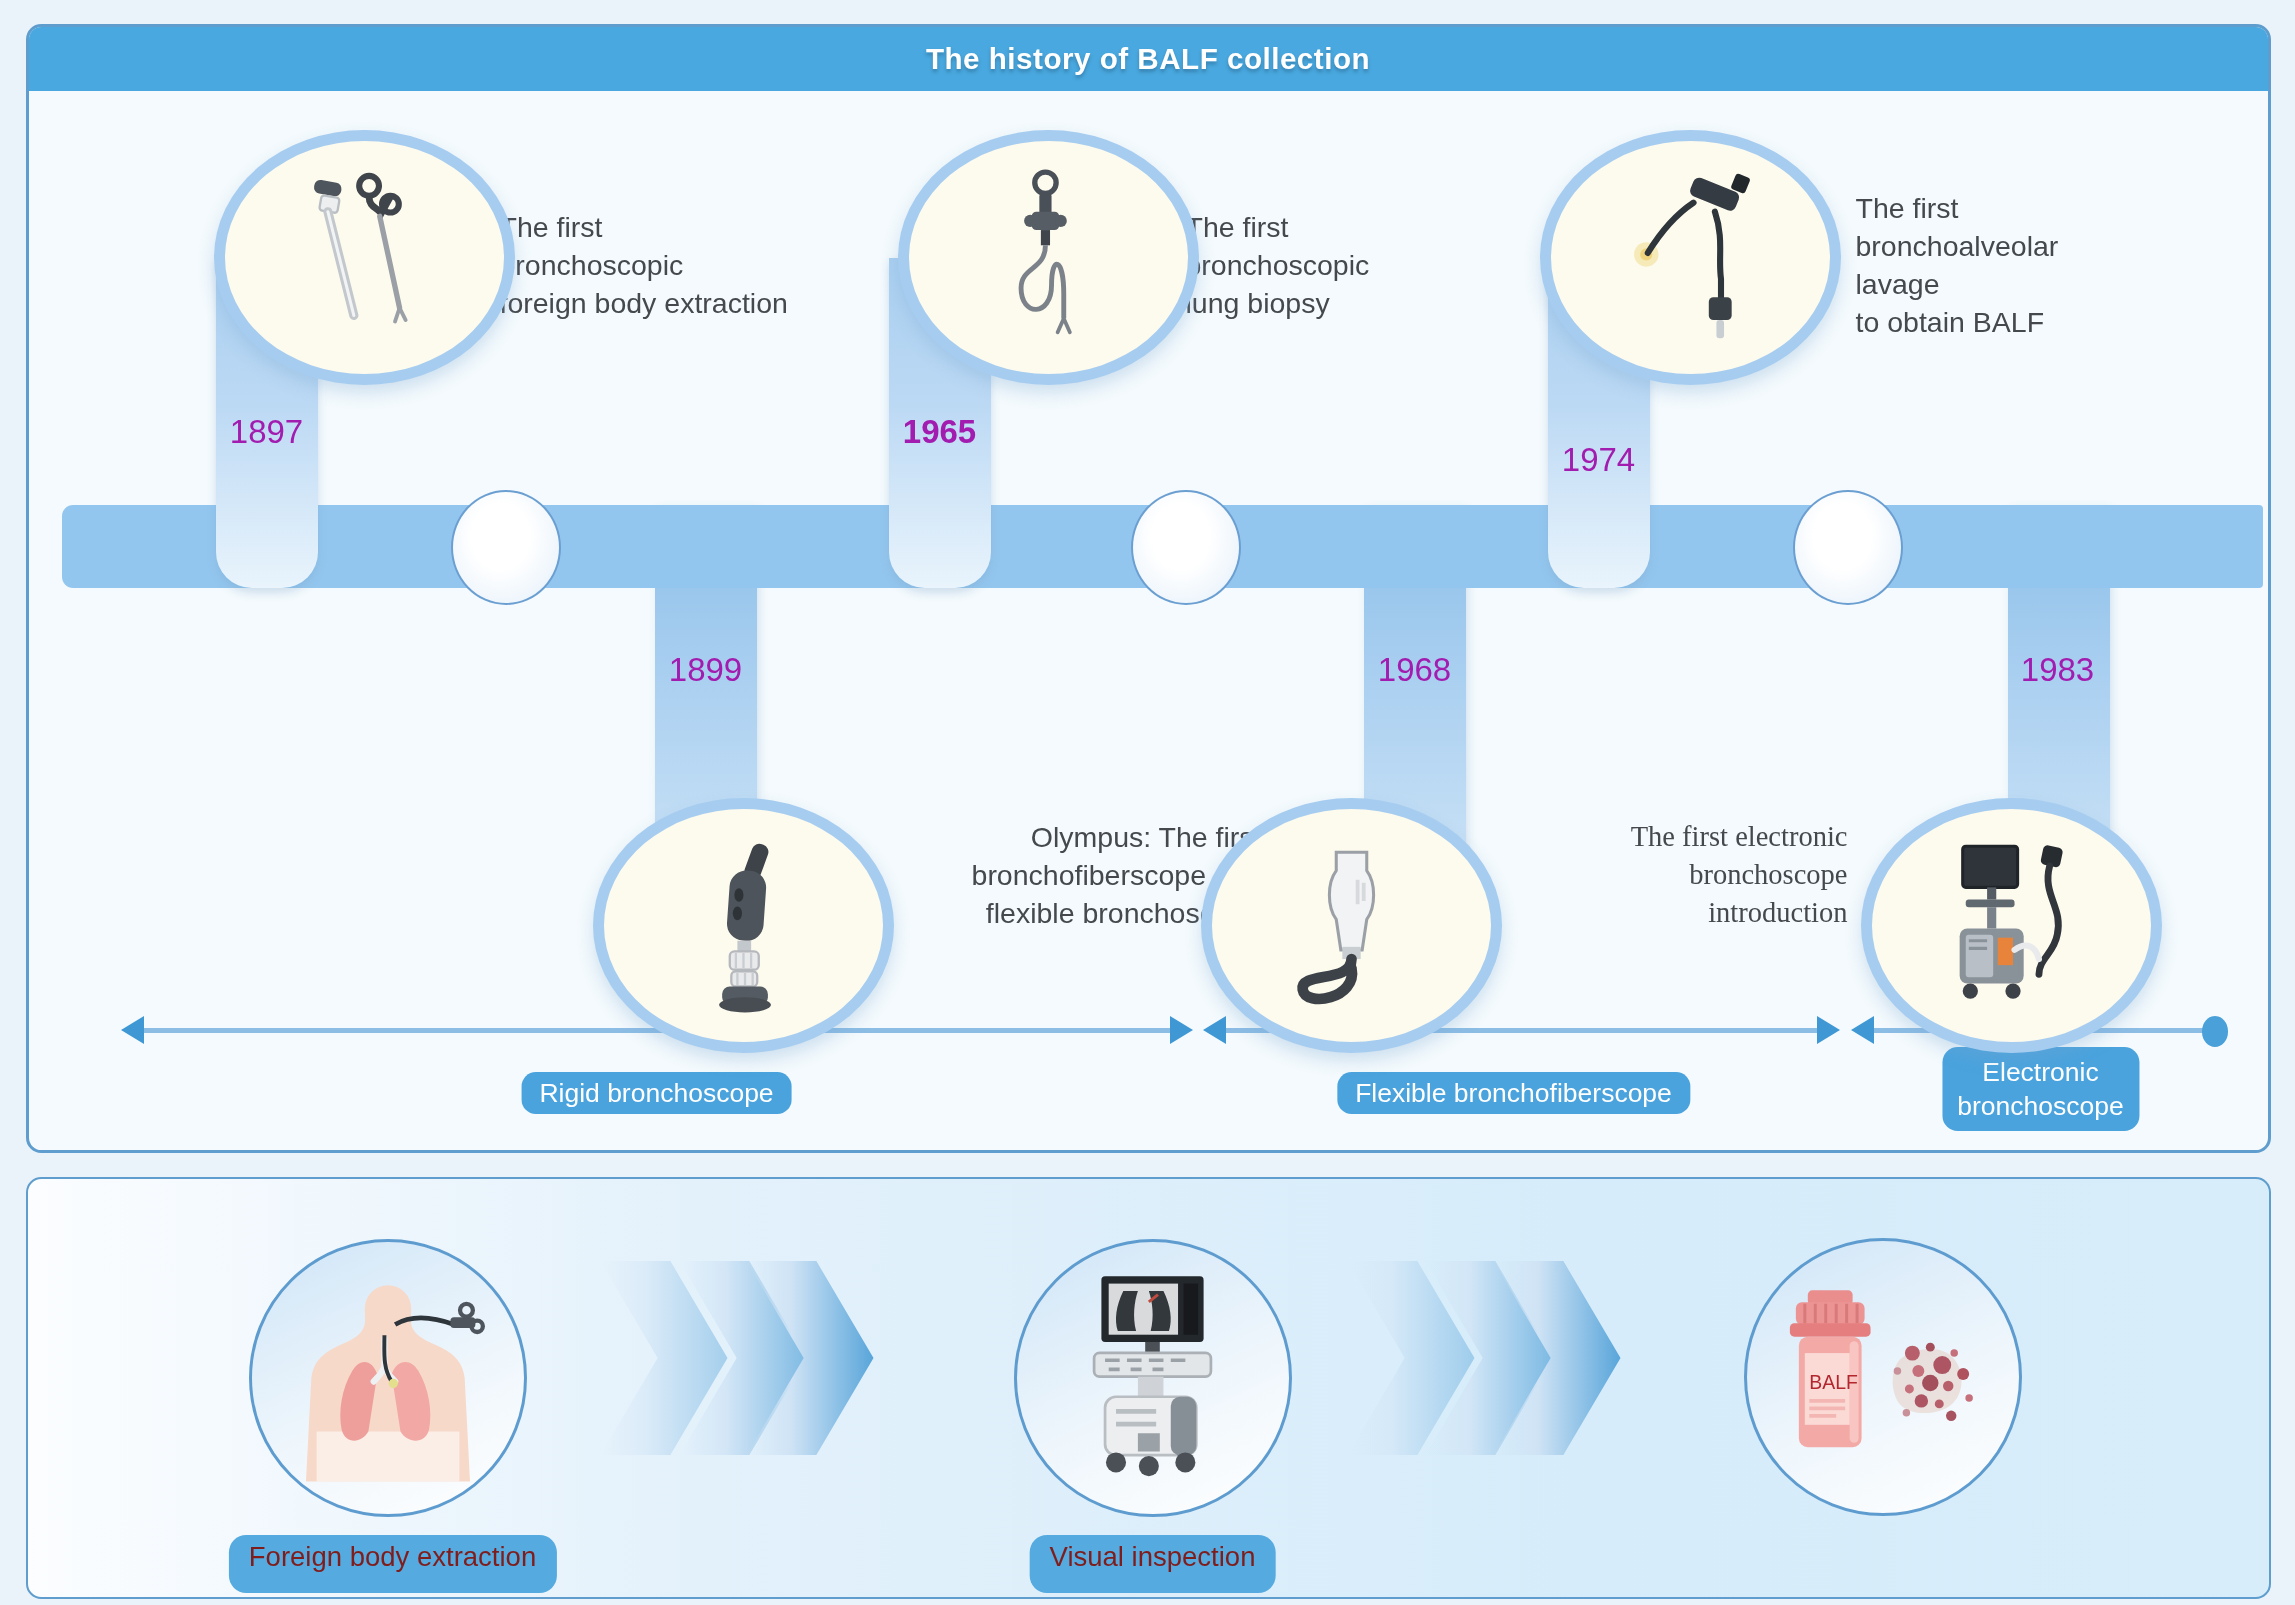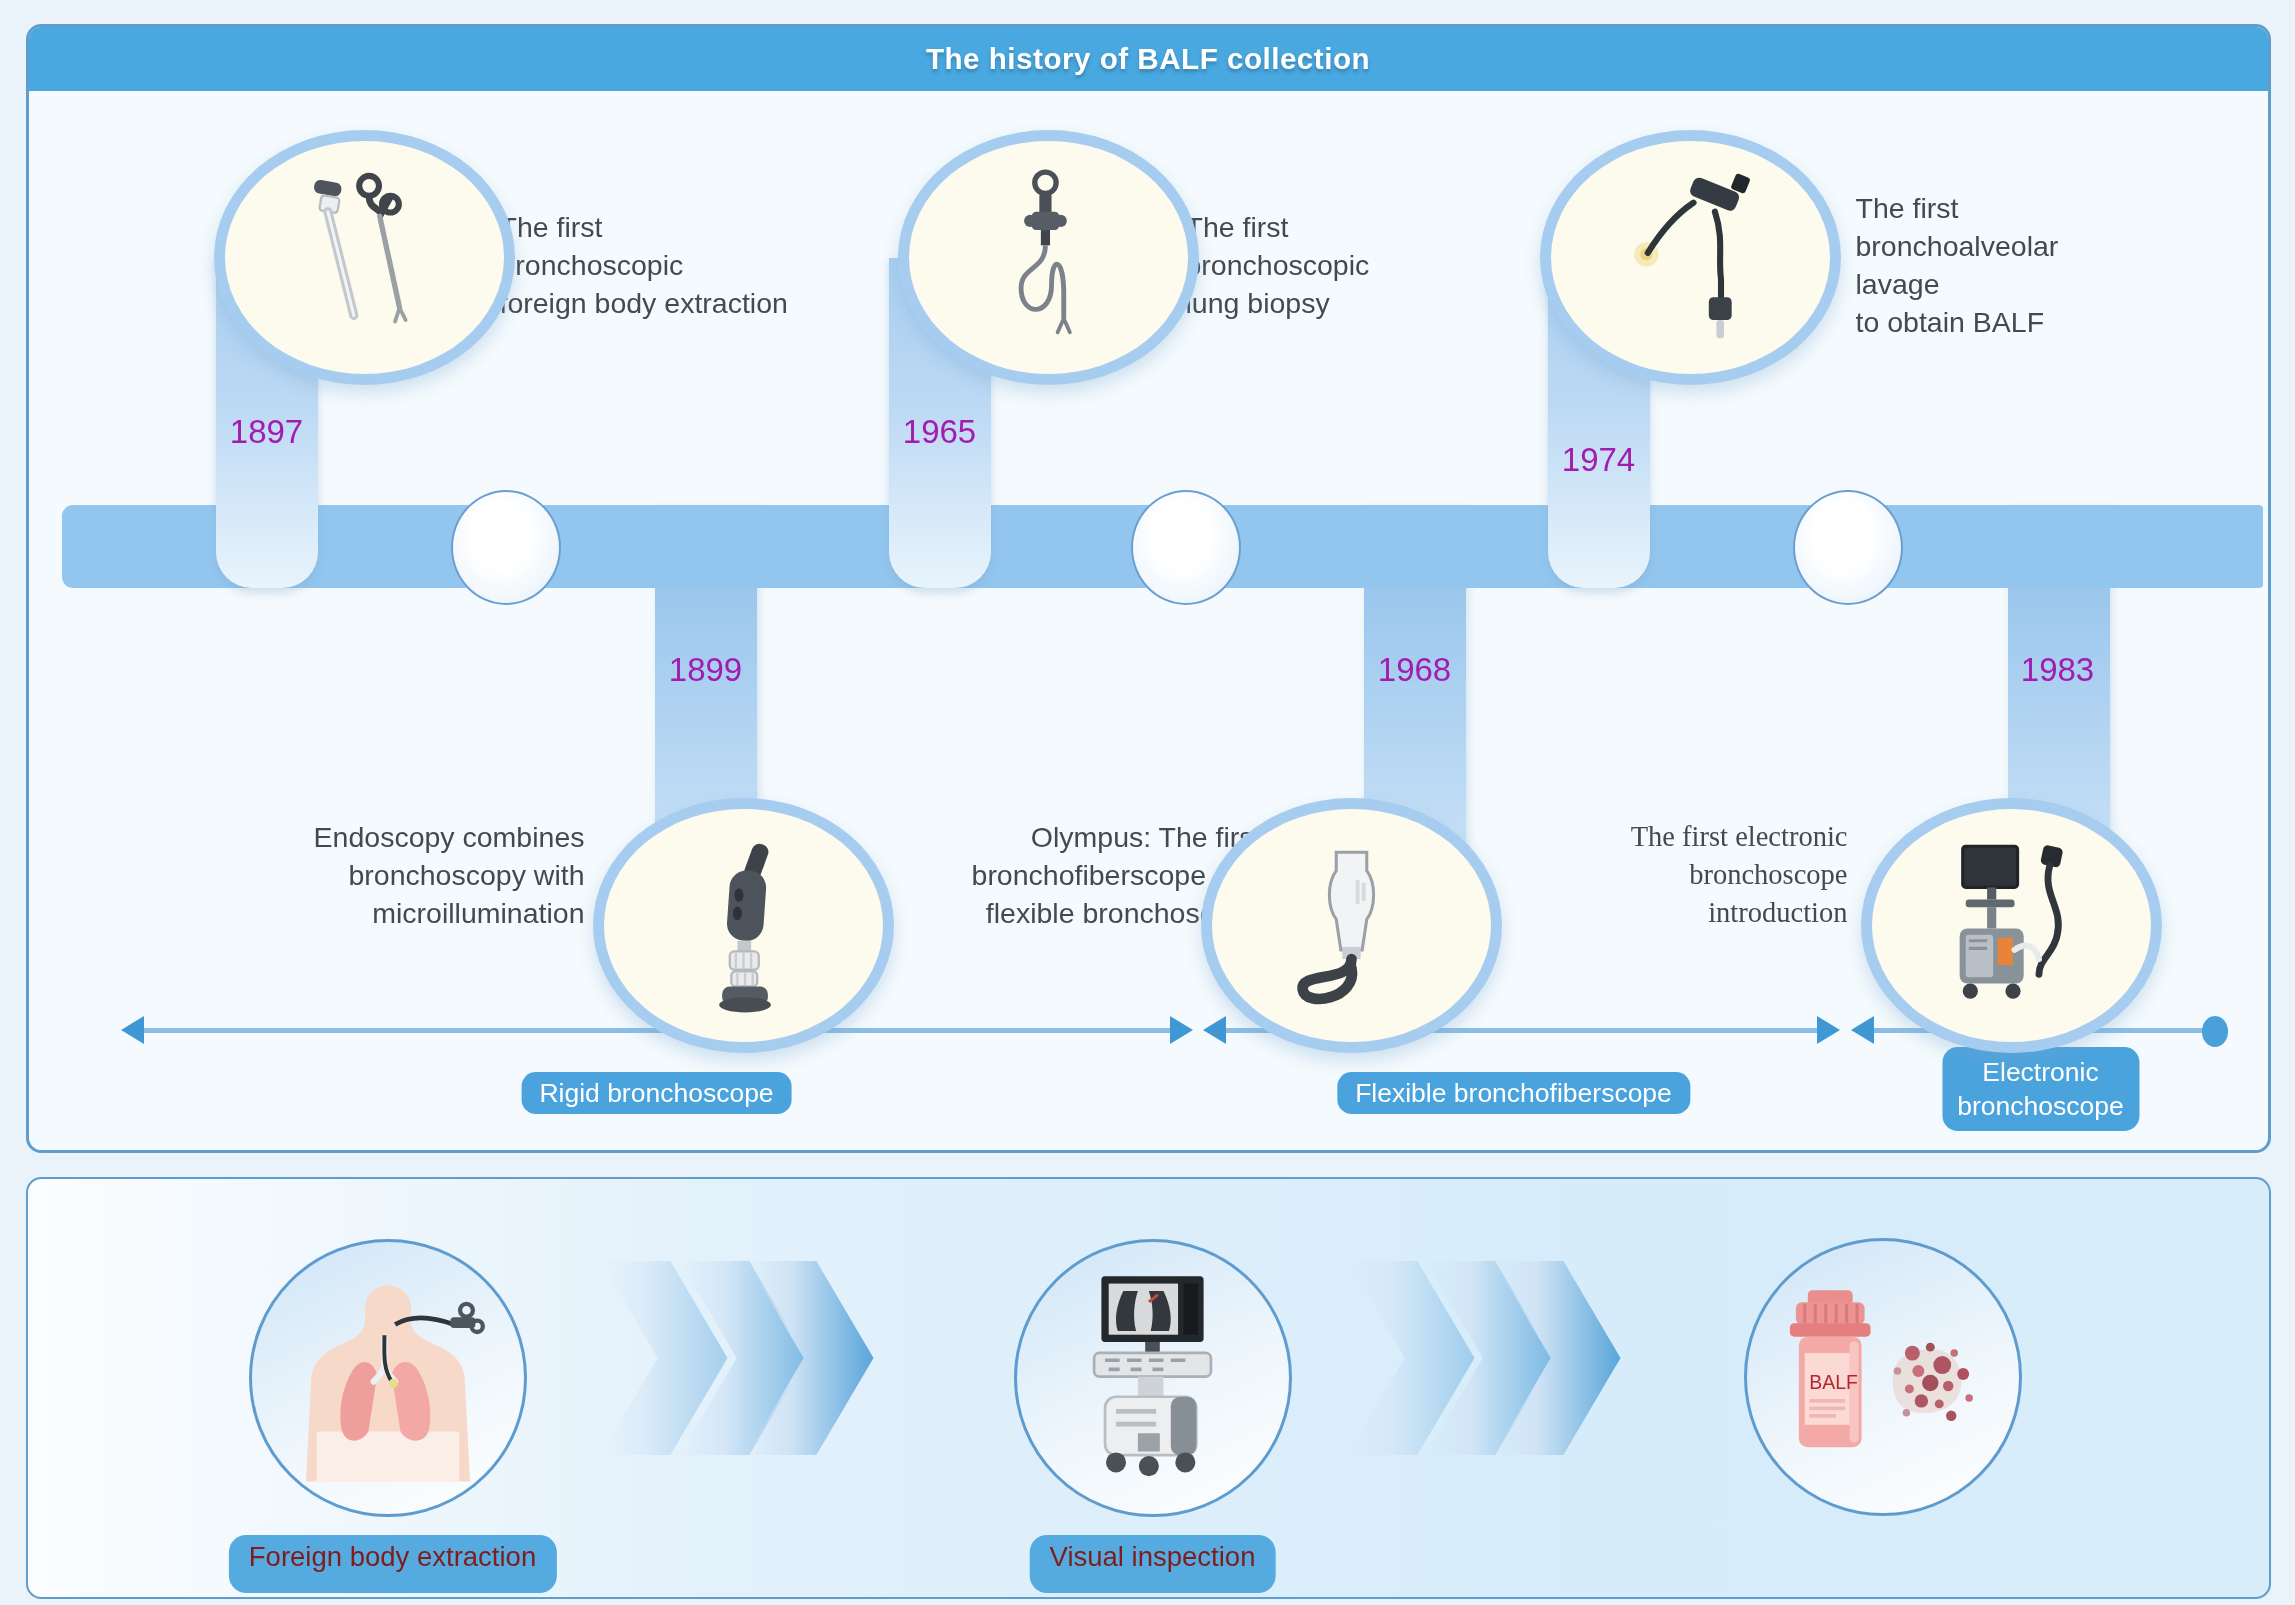--- a/index.html
+++ b/index.html
@@ -158,25 +158,22 @@
         <ellipse cx="57" cy="40" rx="3" ry="4.5" fill="#2e3338"></ellipse>
         <ellipse cx="56" cy="52" rx="3" ry="4.5" fill="#2e3338"></ellipse>
         <rect x="56" y="70" width="9" height="8" fill="#c3c8cd"></rect>
         <rect x="51" y="77" width="19" height="12" rx="3" fill="#e9eaeb" stroke="#b5b8bc" stroke-width="1.5"></rect>
         <rect x="52" y="90" width="17" height="10" rx="3" fill="#e9eaeb" stroke="#b5b8bc" stroke-width="1.5"></rect>
         <path d="M55 78 v10 M60 78 v10 M65 78 v10 M56 91 v8 M61 91 v8 M66 91 v8" stroke="#c9cdd1" stroke-width="1.5"></path>
         <rect x="46" y="100" width="30" height="12" rx="5" fill="#555b62"></rect>
         <ellipse cx="61" cy="112" rx="17" ry="5" fill="#474d53"></ellipse>
       </svg>
     </div>
-    <div class="abs event-text t-right multiline" style="left:143px;top:791px;">Endoscopy combines
-bronchoscopy with
-microillumination</div>
-
-    <div class="abs year" style="left:855px;top:386px;">1965</div>
+
+    <div class="abs year" style="left:855px;top:386px;font-weight:bold;">1965</div>
     <div class="abs medallion" style="left:869px;top:103px;">
       <svg width="183" height="183" viewBox="0 0 120 120">
         <circle cx="58" cy="11" r="7" fill="none" stroke="#4a5057" stroke-width="3.5"></circle>
         <rect x="54" y="18" width="8" height="14" rx="2" fill="#4a5057"></rect>
         <rect x="49" y="30" width="18" height="12" rx="3" fill="#565d64"></rect>
         <circle cx="48" cy="36" r="4" fill="#565d64"></circle>
           <circle cx="68" cy="36" r="4" fill="#565d64"></circle>
         <rect x="55" y="42" width="6" height="10" fill="#3f454b"></rect>
         <path d="M58 52 C58 68 42 66 42 80 C42 99 62 99 62 78 C62 58 70 60 70 84 L70 100" fill="none" stroke="#7c828a" stroke-width="3.2"></path>
         <path d="M70 100 l-4 9 M70 100 l4 9" stroke="#7c828a" stroke-width="2.5" stroke-linecap="round"></path>

